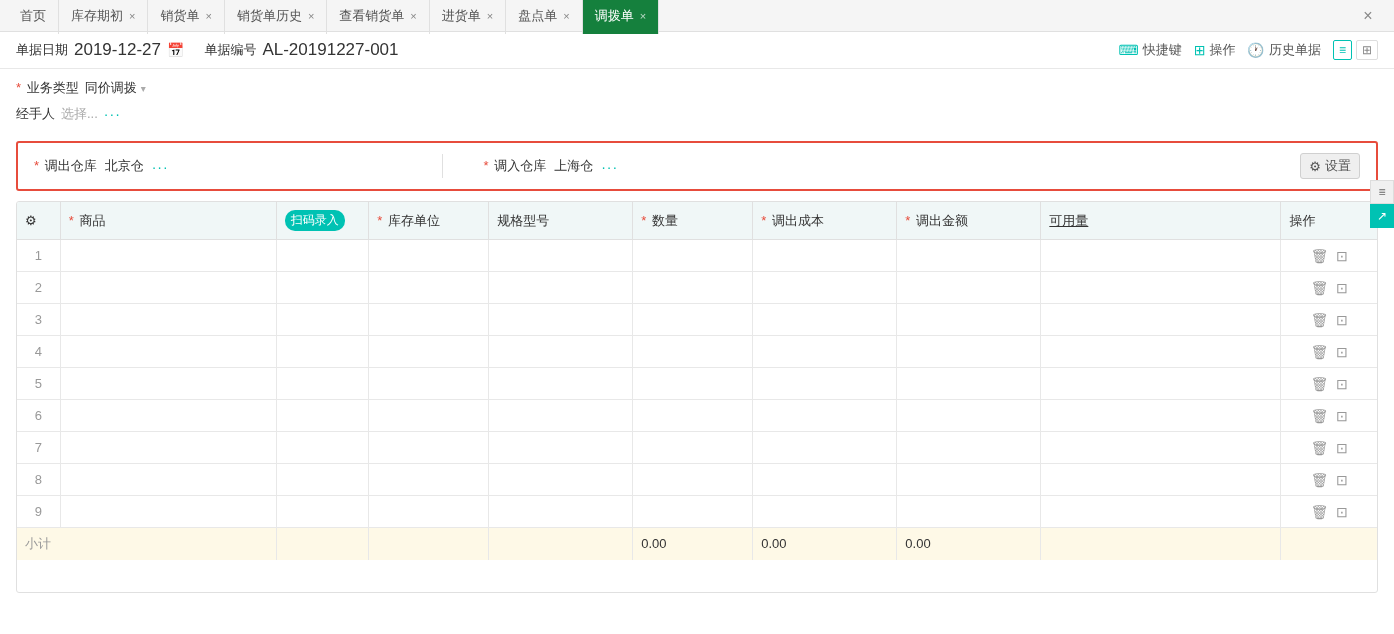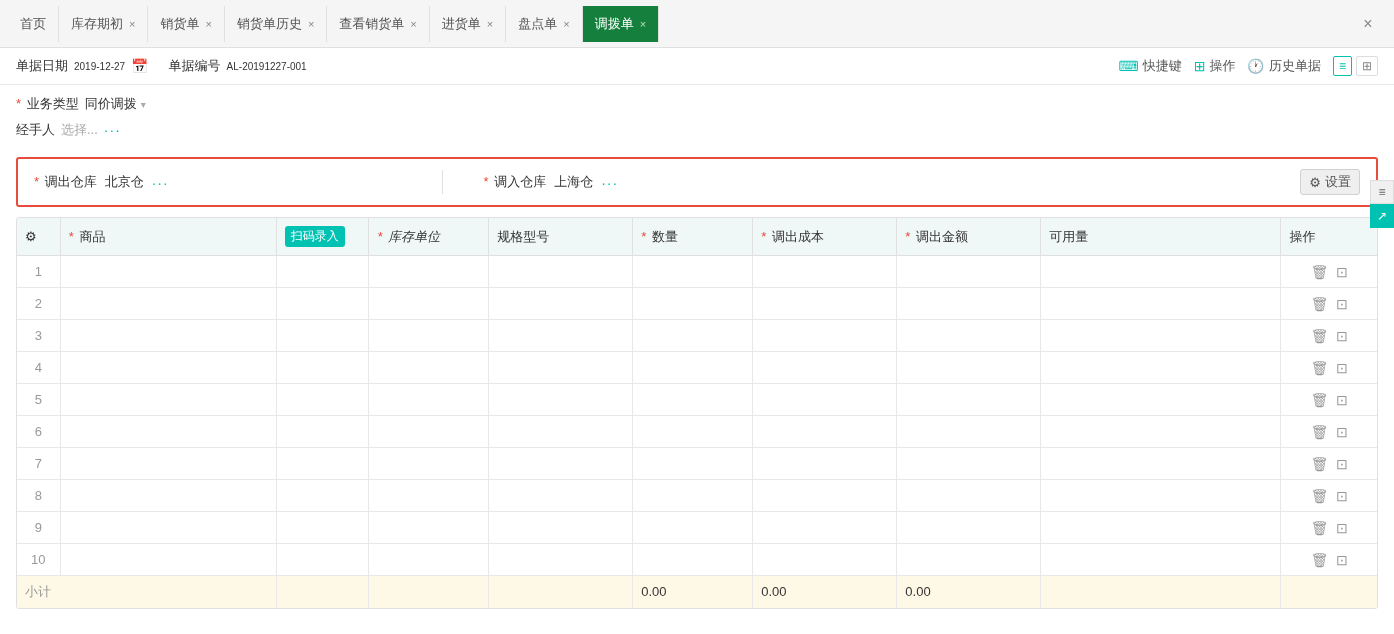--- a/index.html
+++ b/index.html
@@ -4,21 +4,21 @@
   <style>
     * { box-sizing: border-box; margin: 0; padding: 0; }
     body { font-family: "Microsoft YaHei", Arial, sans-serif; font-size: 13px; color: #333; background: #fff; overflow: hidden; }
 
     
     .tab-bar {
       display: flex;
       align-items: center;
       border-bottom: 1px solid #e0e0e0;
       background: #f5f5f5;
-      height: 48px;
+      height: 32px;
       padding: 0 8px;
     }
     .tab-item {
       display: flex;
       align-items: center;
       padding: 0 12px;
       height: 36px;
       cursor: pointer;
       color: #555;
       font-size: 13px;
@@ -62,21 +62,21 @@
     }
     .toolbar-field {
       display: flex;
       align-items: center;
       gap: 6px;
       font-size: 13px;
       color: #333;
     }
     .toolbar-value {
       color: #333;
-      font-size: 10px;
+      font-size: 17px;
     }
     .calendar-icon {
       color: #00c2b3;
       cursor: pointer;
       font-size: 14px;
     }
     .toolbar-spacer { flex: 1; }
     .toolbar-actions {
       display: flex;
       align-items: center;
@@ -233,34 +233,34 @@
     }
     .data-table .subtotal-row td {
       border-bottom: none;
     }
     .col-settings {
       width: 36px;
       text-align: center;
     }
     .col-product { width: 180px; }
     .col-scan { width: 70px; }
-    .col-unit { width: 100px; font-style: italic; }
+    .col-unit { width: 100px; }
     .col-spec { width: 120px; }
     .col-qty { width: 100px; }
     .col-cost { width: 120px; }
     .col-amount { width: 120px; }
-    .col-avail { width: 200px; }
+    .col-avail { width: 200px; text-decoration: underline; }
     .col-ops { text-align: center; width: 80px; }
 
     .scan-btn {
       background: #00c2b3;
       color: #fff;
       border: none;
       padding: 2px 6px;
-      border-radius: 3px;
+      border-radius: 10px;
       cursor: pointer;
       font-size: 12px;
     }
 
     .op-icon {
       cursor: pointer;
       color: #999;
       font-size: 14px;
       padding: 2px;
     }
@@ -582,35 +582,20 @@
     <td></td>
     <td></td>
     <td></td>
     <td></td>
     <td></td>
     <td style="text-align:center;">
       <span class="op-icon" title="删除">🗑</span>
       <span class="op-icon" title="复制">⊡</span>
     </td>
   </tr>
-          <tr>
-    <td class="row-num">10</td>
-    <td></td>
-    <td></td>
-    <td></td>
-    <td></td>
-    <td></td>
-    <td></td>
-    <td></td>
-    <td></td>
-    <td style="text-align:center;">
-      <span class="op-icon" title="删除">🗑</span>
-      <span class="op-icon" title="复制">⊡</span>
-    </td>
-  </tr>
           <tr class="subtotal-row">
   <td colspan="2" style="color:#999;padding-left:8px;">小计</td>
   <td></td>
   <td></td>
   <td></td>
   <td>0.00</td>
   <td>0.00</td>
   <td>0.00</td>
   <td></td>
   <td style="text-align:center;">

